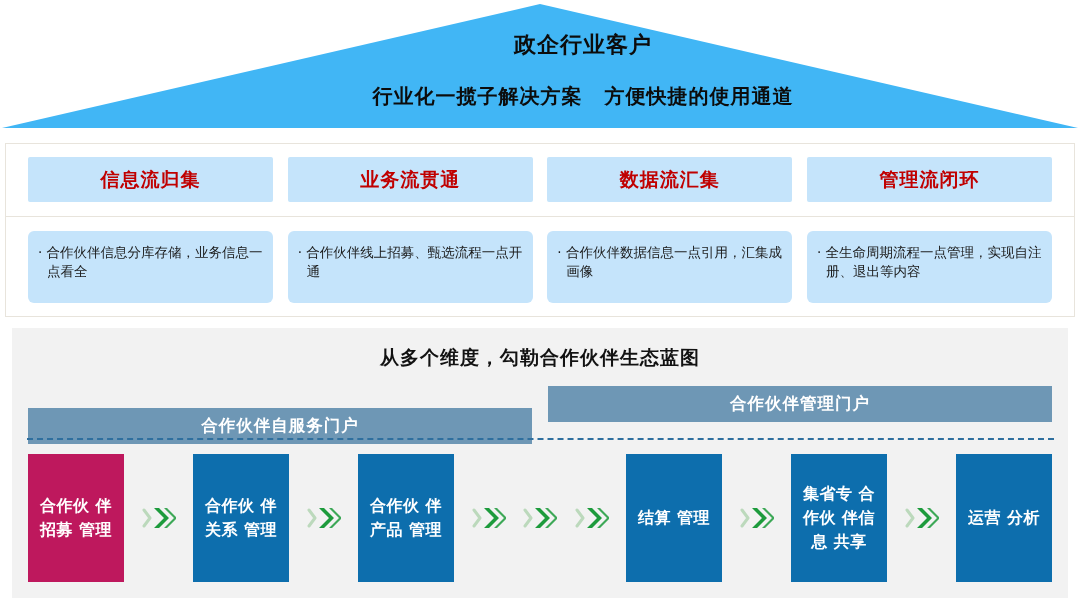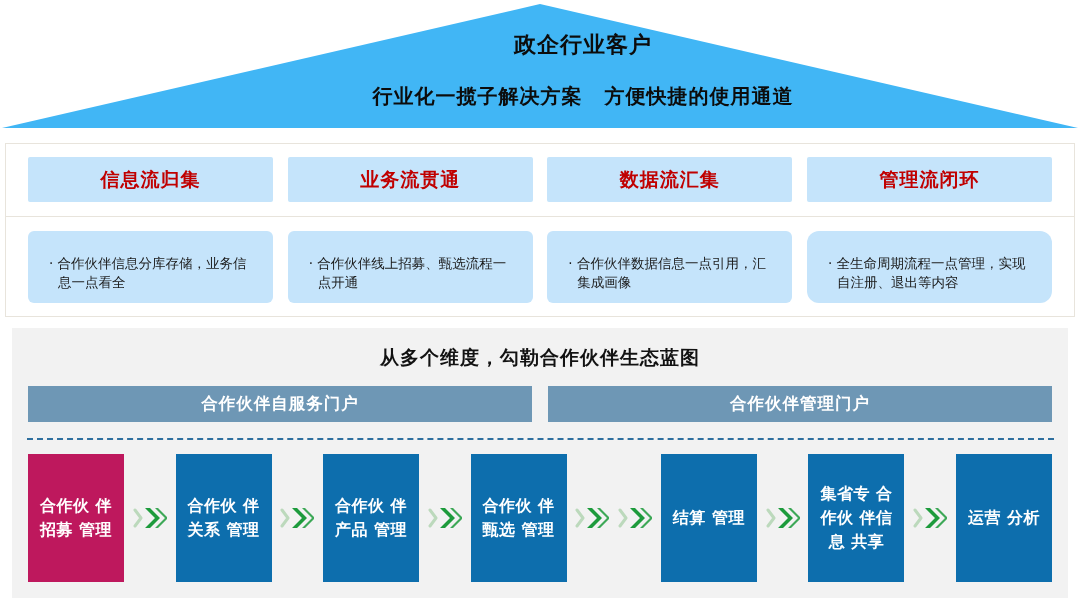--- a/index.html
+++ b/index.html
@@ -63,21 +63,21 @@
     position:absolute;left:5px;top:217px;width:1070px;height:100px;
     display:flex;align-items:center;justify-content:space-between;
     padding:0 23px;box-sizing:border-box;
   }
   .bullet-box{
     width:245px;height:72px;border-radius:6px;
     background:#c5e4fb;
     padding:12px 10px 0 10px;box-sizing:border-box;
   }
   .bullet-box p{
-    margin:11px;
+    margin:0;
     font-size:13.5px;line-height:19px;color:#1a1a1a;
     text-indent:-9px;padding-left:9px;
   }
   .bullet-box p::before{content:"· ";}
 
   
   .panel{
     position:absolute;left:12px;top:328px;width:1056px;height:270px;
     background:#f2f2f2;
   }
@@ -161,30 +161,30 @@
   <div class="bullet-row">
     <div class="bullet-box" style="background: rgb(197, 228, 251);">
       <p>合作伙伴信息分库存储，业务信息一点看全</p>
     </div>
     <div class="bullet-box" style="background: rgb(197, 228, 251);">
       <p>合作伙伴线上招募、甄选流程一点开通</p>
     </div>
     <div class="bullet-box" style="background: rgb(197, 228, 251);">
       <p>合作伙伴数据信息一点引用，汇集成画像</p>
     </div>
-    <div class="bullet-box" style="background: rgb(197, 228, 251); border-radius: 12px;">
+    <div class="bullet-box" style="background: rgb(197, 228, 251);">
       <p>全生命周期流程一点管理，实现自注册、退出等内容</p>
     </div>
   </div>
 
   <div class="panel" style="background: rgb(242, 242, 242);">
     <div class="panel-title">从多个维度，勾勒合作伙伴生态蓝图</div>
 
     <div class="portal-row">
-      <div class="portal-bar" style="background: rgb(110, 151, 181);">
+      <div class="portal-bar" style="background: rgb(110, 151, 181); margin-top: 22px;">
         <span>合作伙伴自服务门户</span>
       </div>
       <div class="portal-bar" style="background: rgb(110, 151, 181);">
         <span>合作伙伴管理门户</span>
       </div>
     </div>
 
     <div class="dash-line" style="border-top-color: rgb(47, 111, 158);"></div>
 
     <div class="chain">
@@ -221,25 +221,20 @@
 管理</span>
       </div>
       <div class="arrow">
         <svg width="34" height="26" viewBox="0 0 34 26">
           <path d="M2 5 L8 13 L2 21" fill="none" stroke="#bcd9bc" stroke-width="3" stroke-linecap="round" stroke-linejoin="round"></path>
           <path d="M12 3 L22 13 L12 23 L17 23 L27 13 L17 3 Z" fill="#1d9b3c"></path>
           <path d="M22 3 L32 13 L22 23 L25 23 L35 13 L25 3 Z" fill="#1d9b3c" opacity="0.85"></path>
         </svg>
       </div>
 
-      <div class="step" style="background: rgb(13, 110, 173);">
-        <span>合作伙
-伴甄选
-管理</span>
-      </div>
       <div class="arrow">
         <svg width="34" height="26" viewBox="0 0 34 26">
           <path d="M2 5 L8 13 L2 21" fill="none" stroke="#bcd9bc" stroke-width="3" stroke-linecap="round" stroke-linejoin="round"></path>
           <path d="M12 3 L22 13 L12 23 L17 23 L27 13 L17 3 Z" fill="#1d9b3c"></path>
           <path d="M22 3 L32 13 L22 23 L25 23 L35 13 L25 3 Z" fill="#1d9b3c" opacity="0.85"></path>
         </svg>
       </div>
 
       <div class="arrow">
         <svg width="34" height="26" viewBox="0 0 34 26">

